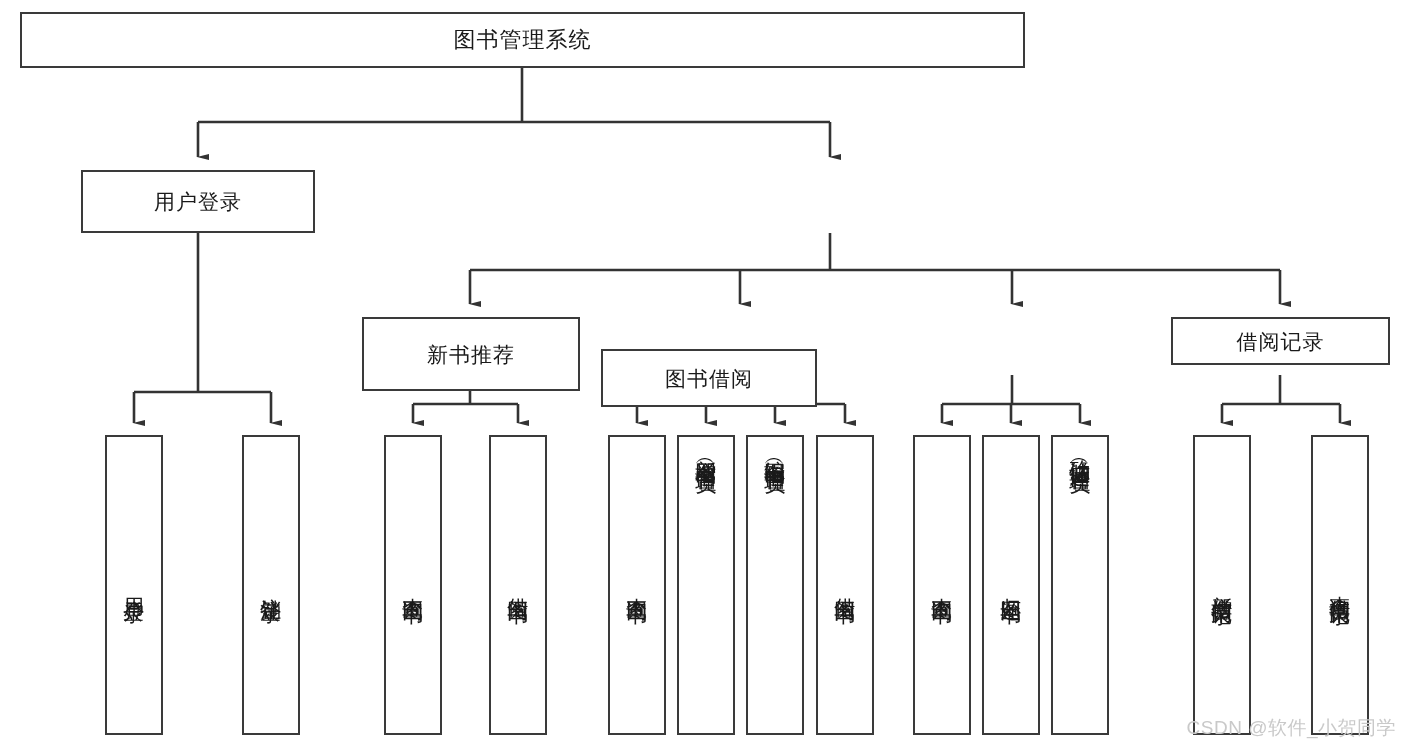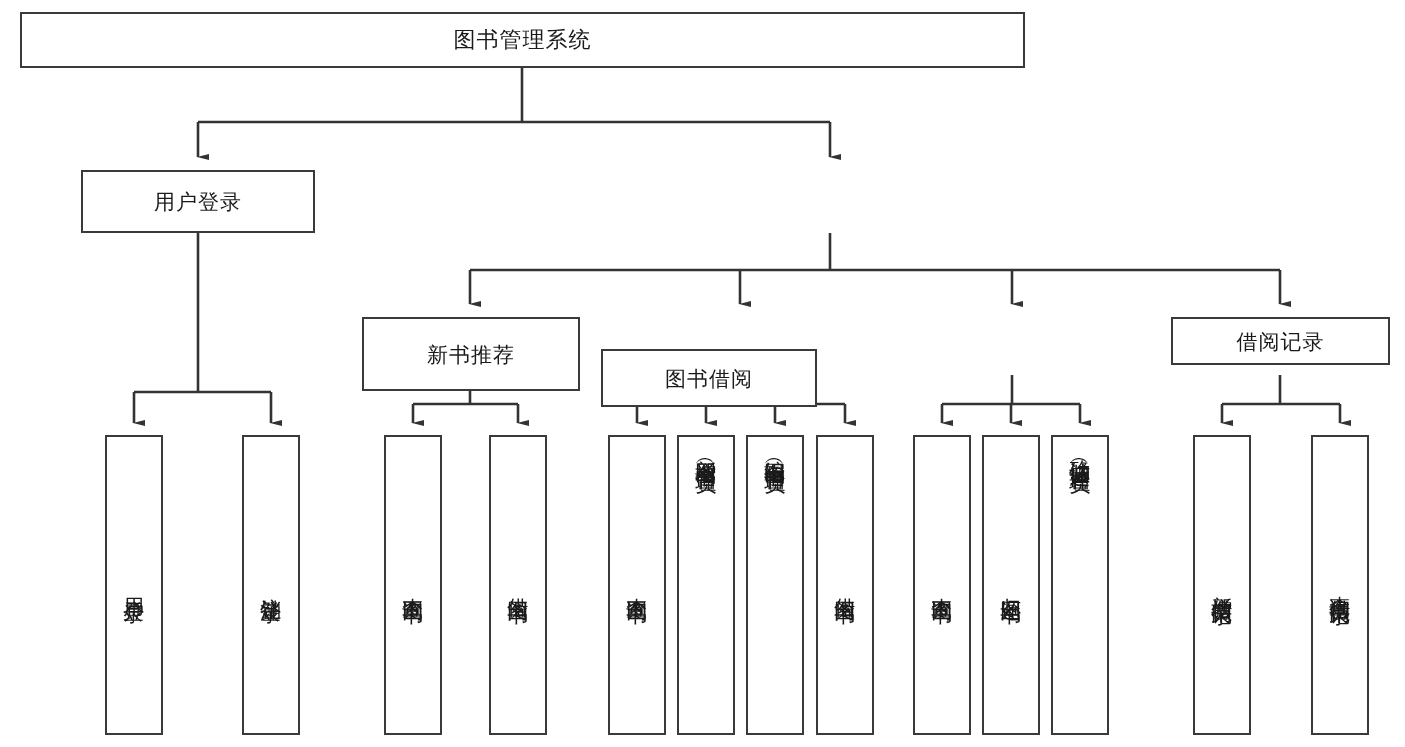--- a/index.html
+++ b/index.html
@@ -167,13 +167,14 @@
     <span class="lbl">确认归还（管理员）</span>
   </div>
 
   <div class="node v mid" style="left:1193px;top:435px;width:58px;height:300px;">
     <span class="lbl">新增借阅记录</span>
   </div>
   <div class="node v mid" style="left:1311px;top:435px;width:58px;height:300px;">
     <span class="lbl">查询借阅记录</span>
   </div>
 
+  <div id="watermark">CSDN @软件_小贺同学</div>
 </div>
 
 </body></html>

